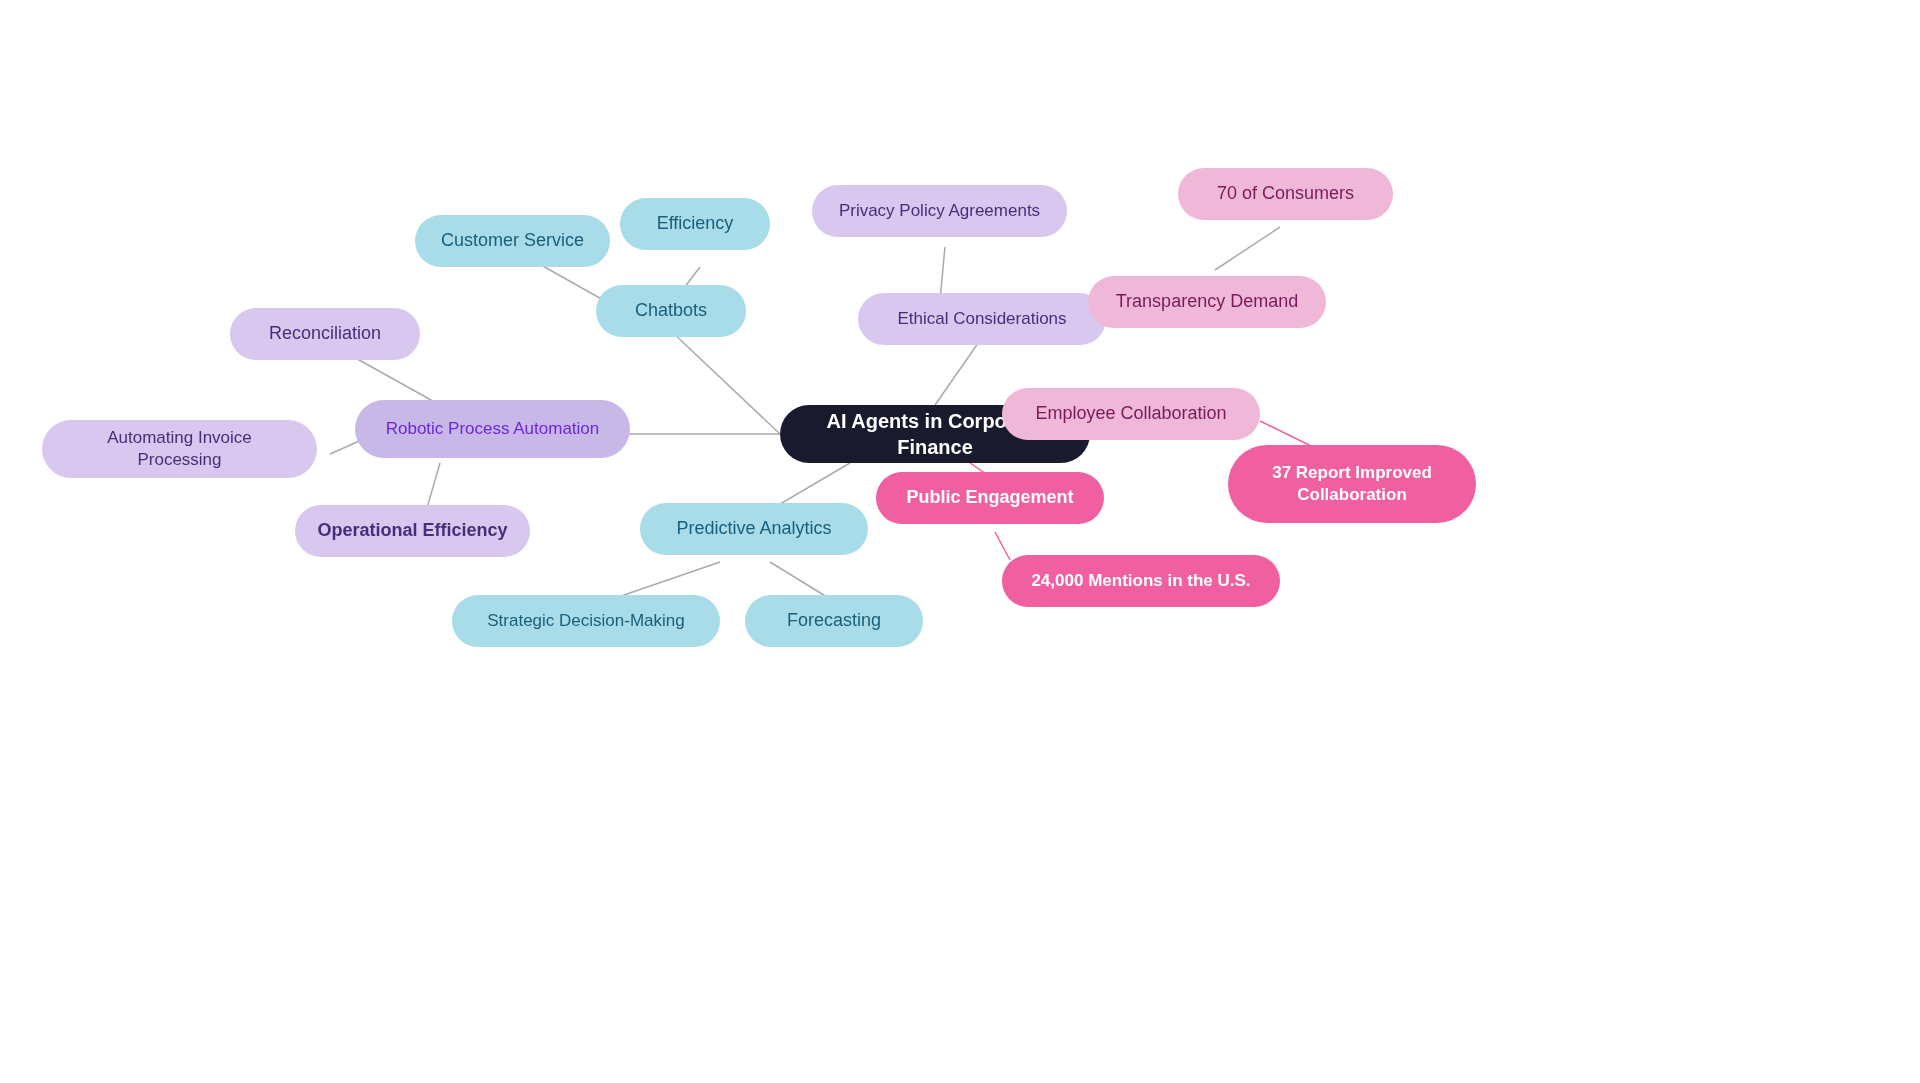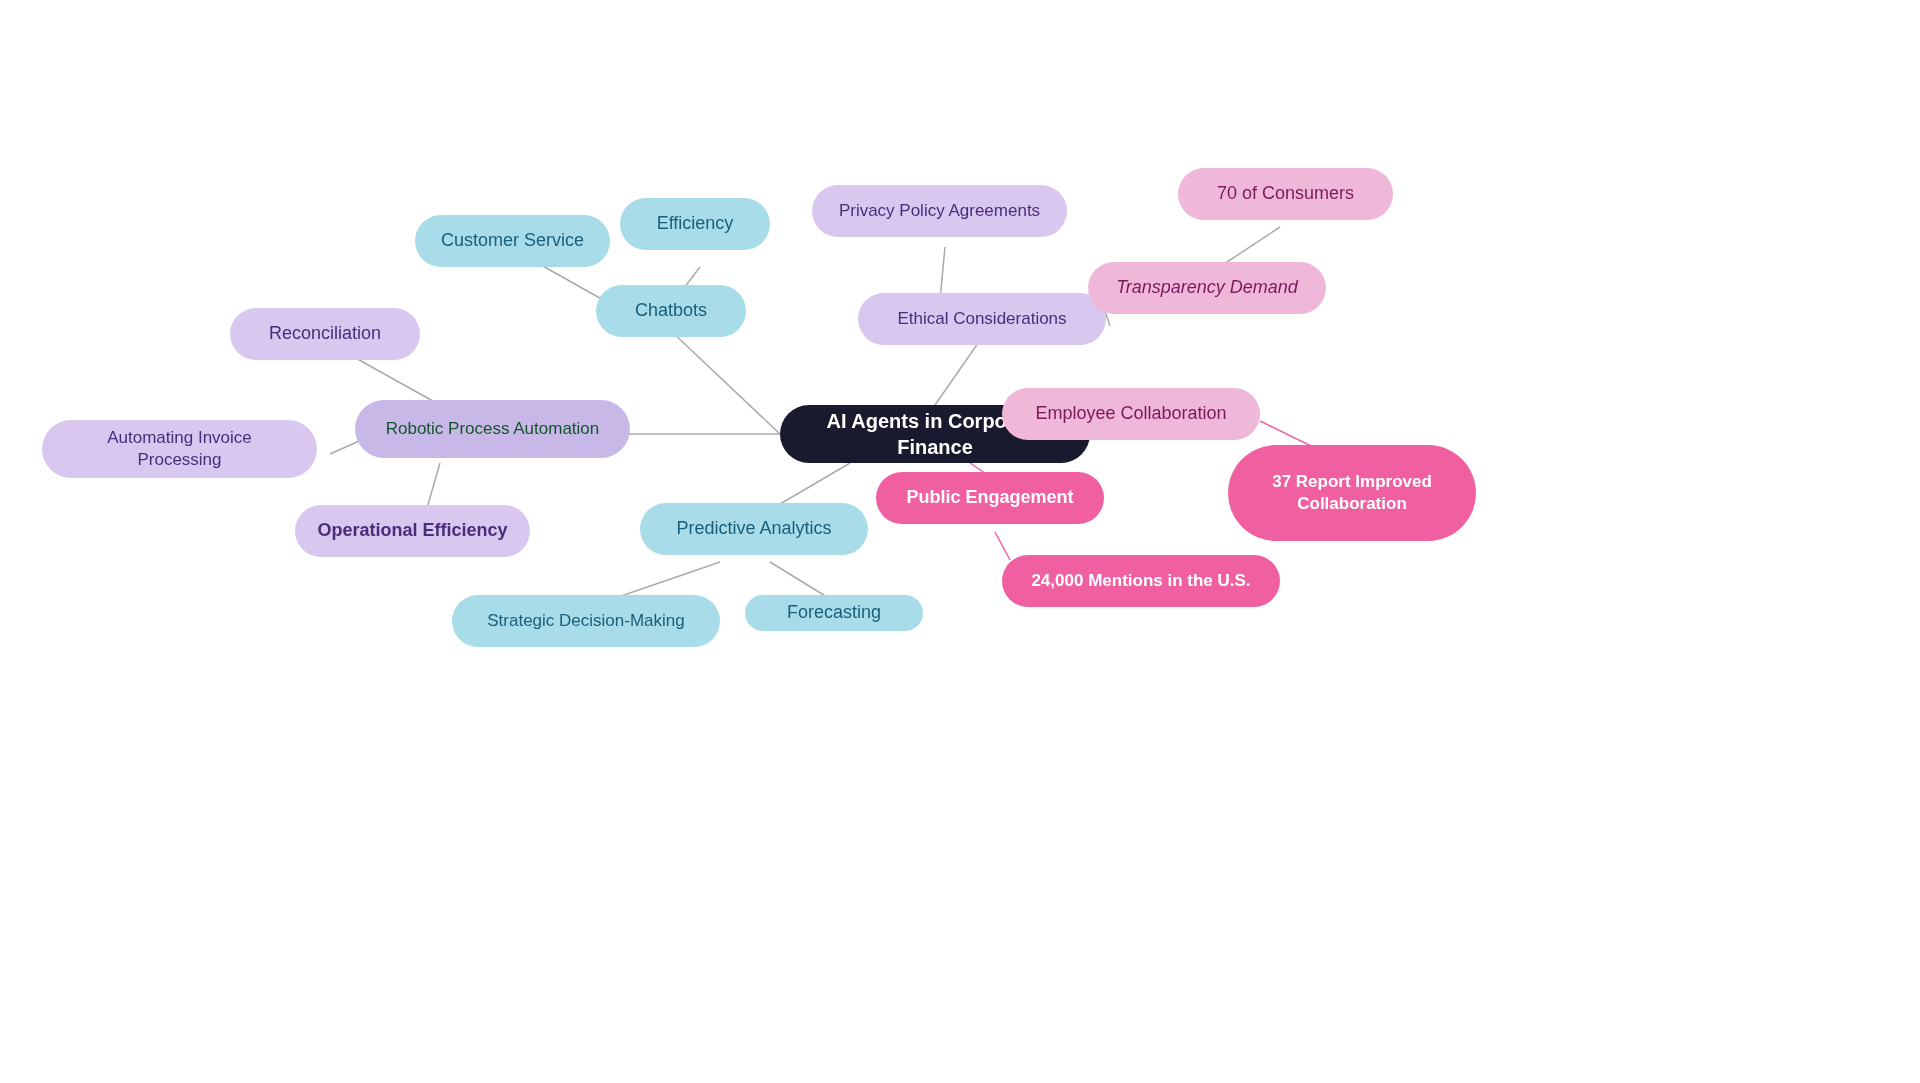--- a/index.html
+++ b/index.html
@@ -38,21 +38,21 @@
       font-size: 20px;
       font-weight: 600;
       border-radius: 50px;
     }
     .node-blue {
       background: #a8dce8;
       color: #1a5f7a;
     }
     .node-purple {
       background: #c8b8e8;
-      color: #14532d;
+      color: #6d28d9;
     }
     .node-lavender {
       background: #d8c8f0;
       color: #4a2d7a;
     }
     .node-pink-light {
       background: #f0b8d8;
       color: #7a1a5a;
       text-align: center;
     }
@@ -142,45 +142,45 @@
 </div>
 
 <div class="node node-blue" style="left:640px; top:503px; width:228px; height:52px;">
   <span>Predictive Analytics</span>
 </div>
 
 <div class="node node-blue" style="left:452px; top:595px; width:268px; height:52px; font-size:17px;">
   <span>Strategic Decision-Making</span>
 </div>
 
-<div class="node node-blue" style="left:745px; top:595px; width:178px; height:36px;">
+<div class="node node-blue" style="left:745px; top:595px; width:178px; height:52px;">
   <span>Forecasting</span>
 </div>
 
 <div class="node node-lavender" style="left:858px; top:293px; width:248px; height:52px; font-size:17px;">
   <span>Ethical Considerations</span>
 </div>
 
 <div class="node node-lavender" style="left:812px; top:185px; width:255px; height:52px; font-size:17px;">
   <span>Privacy Policy Agreements</span>
 </div>
 
-<div class="node node-pink-light" style="left:1088px; top:262px; width:238px; height:52px;font-style:italic;">
+<div class="node node-pink-light" style="left:1088px; top:276px; width:238px; height:52px;">
   <span>Transparency Demand</span>
 </div>
 
 <div class="node node-pink-light" style="left:1178px; top:168px; width:215px; height:52px;">
   <span>70 of Consumers</span>
 </div>
 
 <div class="node node-pink-light" style="left:1002px; top:388px; width:258px; height:52px;">
   <span>Employee Collaboration</span>
 </div>
 
-<div class="node node-pink-bright" style="left:1228px; top:445px; width:248px; height:96px; font-size:17px;text-align:center;">
+<div class="node node-pink-bright" style="left:1228px; top:445px; width:248px; height:78px; font-size:17px;text-align:center;">
   <span>37 Report Improved Collaboration</span>
 </div>
 
 <div class="node node-pink" style="left:876px; top:472px; width:228px; height:52px;">
   <span>Public Engagement</span>
 </div>
 
 <div class="node node-pink" style="left:1002px; top:555px; width:278px; height:52px; font-size:17px;">
   <span>24,000 Mentions in the U.S.</span>
 </div>

